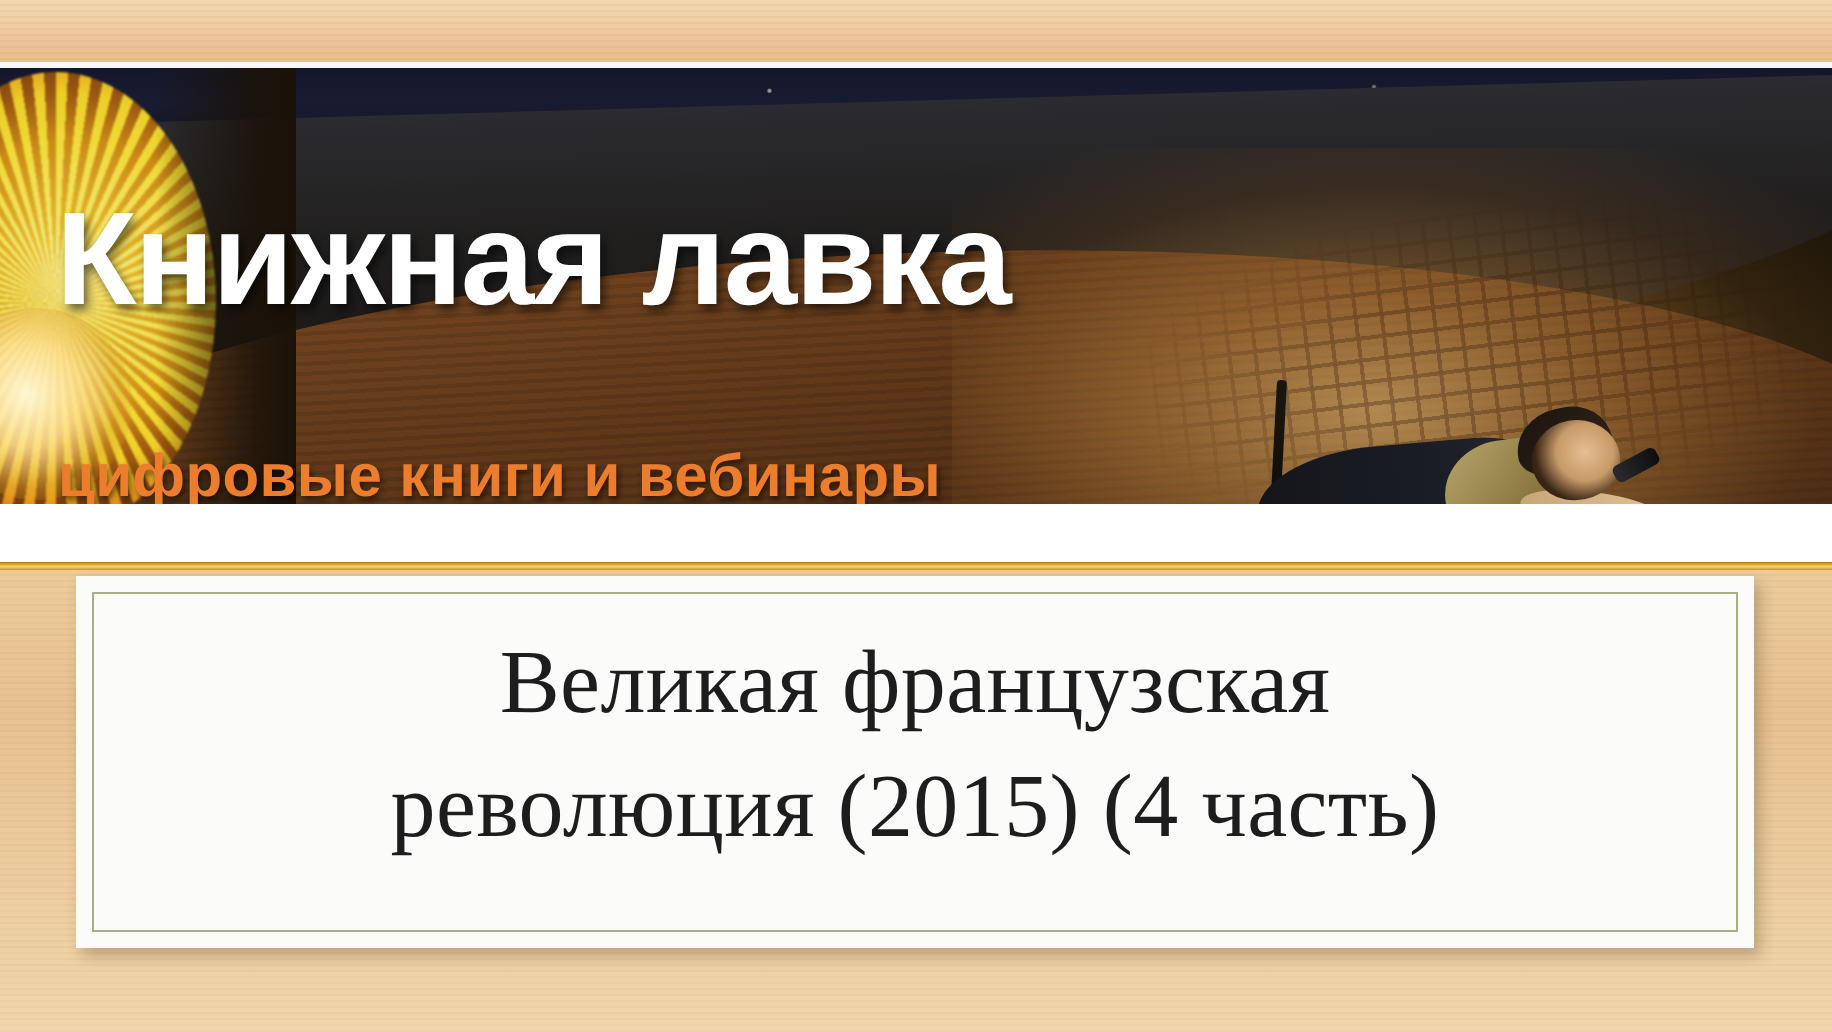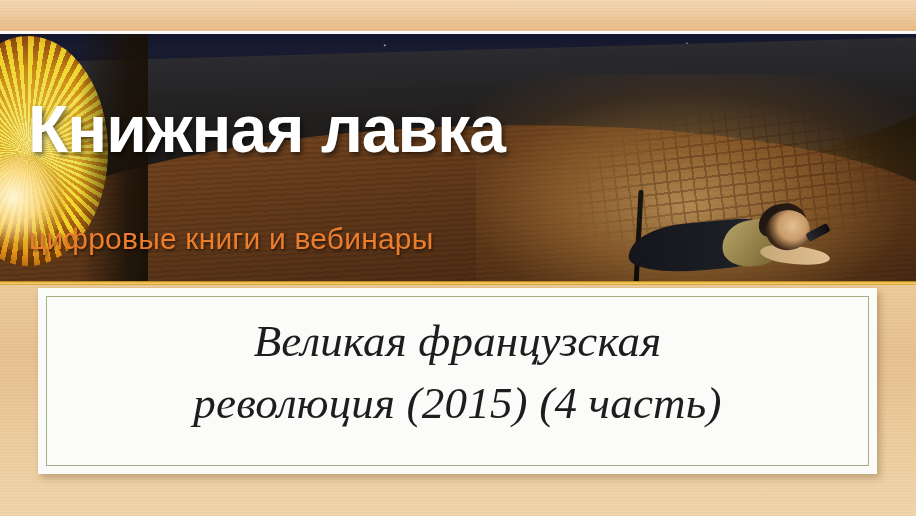--- a/index.html
+++ b/index.html
@@ -40,21 +40,21 @@
     left: 0; top: 31px;
     width: 916px; height: 3px;
     background: linear-gradient(to bottom, #ffffff, #f4f4f4);
   }
 
   
   .banner {
     position: absolute;
     left: 0; top: 34px;
     width: 916px;
-    height: 249px;
+    height: 218px;
     overflow: hidden;
     background: #1b1508;
     text-align: center;
   }
   
   .banner-sky {
     position: absolute;
     left: 0; top: 0; width: 916px; height: 38px;
     background: linear-gradient(to bottom, #14172b 0%, #191c31 45%, #131424 100%);
   }
@@ -219,21 +219,21 @@
     color: #ffffff;
     letter-spacing: -1px;
     line-height: 1;
     text-shadow: 2px 3px 5px rgba(0,0,0,.55);
     white-space: nowrap;
   }
   .banner-subtitle {
     position: absolute;
     left: 29px; top: 190px;
     font-size: 30px;
-    font-weight: 400;
+    font-weight: 700;
     color: #ec7d2d;
     line-height: 1;
     letter-spacing: 0.2px;
     text-shadow: 1px 2px 3px rgba(0,0,0,.55);
     white-space: nowrap;
   }
 
   
   .gold-rule {
     position: absolute;
@@ -272,21 +272,20 @@
   }
   .card-text {
     position: absolute;
     left: 0; right: 0; top: 22px;
     text-align: center;
     font-family: "Liberation Serif", serif;
     font-size: 45px;
     line-height: 1.38;
     color: #1d1d1d;
     letter-spacing: 0.2px;
-    font-style: italic;
   }
 </style>
 </head>
 <body>
 
 <div class="slide">
 
   <div class="top-strip"></div>
   <div class="top-strip-edge"></div>
 

